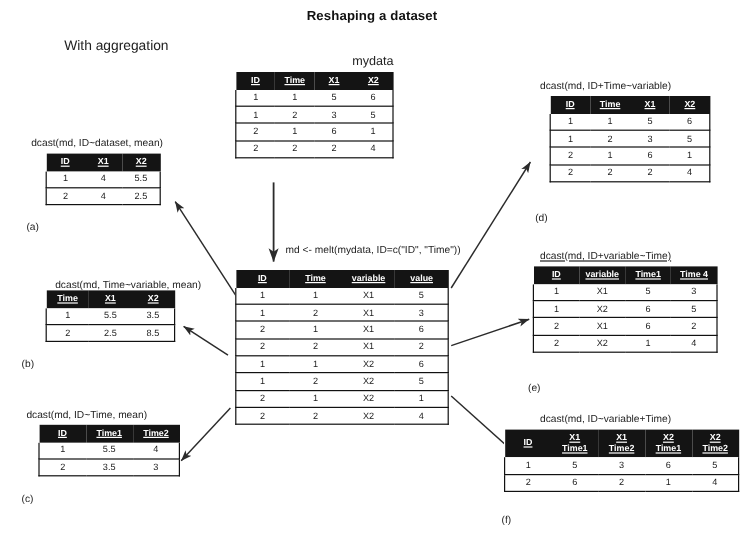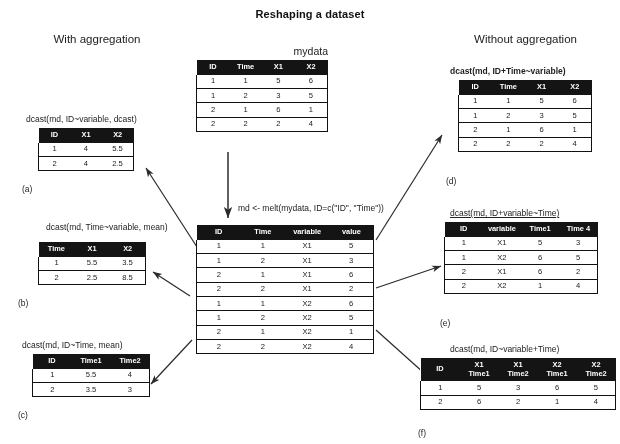--- a/index.html
+++ b/index.html
@@ -60,20 +60,21 @@
   }
   table.dt th {
     background: #141414;
     color: #ffffff;
     font-weight: bold;
     font-size: 7.4px;
     text-align: center;
     padding: 3px 2px;
     line-height: 1.18;
     border: none;
+    text-decoration: underline;
   }
   table.dt td {
     text-align: center;
     padding: 2.5px 2px;
     color: #1a1a1a;
     border-top: 1px solid #111;
     border-bottom: 1px solid #111;
     background: #fff;
     line-height: 1.1;
   }
@@ -112,21 +113,20 @@
     <line x1="376" y1="240" x2="442" y2="135" stroke="#2b2b2b" stroke-width="1.2" marker-end="url(#ah)"></line>
 
     <line x1="376" y1="288" x2="441" y2="266" stroke="#2b2b2b" stroke-width="1.2" marker-end="url(#ah)"></line>
 
     <line x1="376" y1="330" x2="434" y2="382" stroke="#2b2b2b" stroke-width="1.2" marker-end="url(#ah)"></line>
   </svg>
 
   <div class="abs figure-title" style="left:190px; top:8px; width:240px;">Reshaping a dataset</div>
 
   <div class="abs col-heading" style="left:22px; top:33px; width:150px;">With aggregation</div>
-  <div class="abs col-heading" style="left:448px; top:33px; width:155px;">Without aggregation</div>
 
   <div class="abs caption" style="left:196px; top:45px; width:132px; font-size:10.5px;">mydata</div>
   <div class="abs" style="left:196px; top:60px;">
     <table class="dt sidebars" style="width:132px;">
       <thead>
           <tr>
         <th>ID</th>
         <th>Time</th>
         <th>X1</th>
         <th>X2</th>
@@ -219,21 +219,21 @@
         <tr>
           <td>2</td>
           <td>2</td>
           <td>X2</td>
           <td>4</td>
         </tr>
       </tbody>
     </table>
   </div>
 
-  <div class="abs formula" style="left:26px; top:114px;">dcast(md, ID~variable, dcast)</div>
+  <div class="abs formula" style="left:26px; top:114px;">dcast(md, ID~dataset, mean)</div>
   <div class="abs" style="left:38px; top:128px;">
     <table class="dt sidebars" style="width:96px;">
       <thead>
           <tr>
         <th>ID</th>
         <th>X1</th>
         <th>X2</th>
       </tr>
         </thead>
       <tbody>
@@ -245,21 +245,21 @@
         <tr>
           <td>2</td>
           <td>4</td>
           <td>2.5</td>
         </tr>
       </tbody>
     </table>
   </div>
   <div class="abs sublabel" style="left:22px; top:184px;">(a)</div>
 
-  <div class="abs formula" style="left:20px; top:222px;padding-left:26px;">dcast(md, Time~variable, mean)</div>
+  <div class="abs formula" style="left:20px; top:232px;padding-left:26px;">dcast(md, Time~variable, mean)</div>
   <div class="abs" style="left:38px; top:242px;">
     <table class="dt sidebars" style="width:108px;">
       <thead>
           <tr>
         <th>Time</th>
         <th>X1</th>
         <th>X2</th>
       </tr>
         </thead>
       <tbody>
@@ -297,21 +297,21 @@
         <tr>
           <td>2</td>
           <td>3.5</td>
           <td>3</td>
         </tr>
       </tbody>
     </table>
   </div>
   <div class="abs sublabel" style="left:18px; top:410px;">(c)</div>
 
-  <div class="abs formula" style="left:450px; top:66px;font-weight:bold;">dcast(md, ID+Time~variable)</div>
+  <div class="abs formula" style="left:450px; top:66px;">dcast(md, ID+Time~variable)</div>
   <div class="abs" style="left:458px; top:80px;">
     <table class="dt sidebars" style="width:134px;">
       <thead>
           <tr>
         <th>ID</th>
         <th>Time</th>
         <th>X1</th>
         <th>X2</th>
       </tr>
         </thead>

